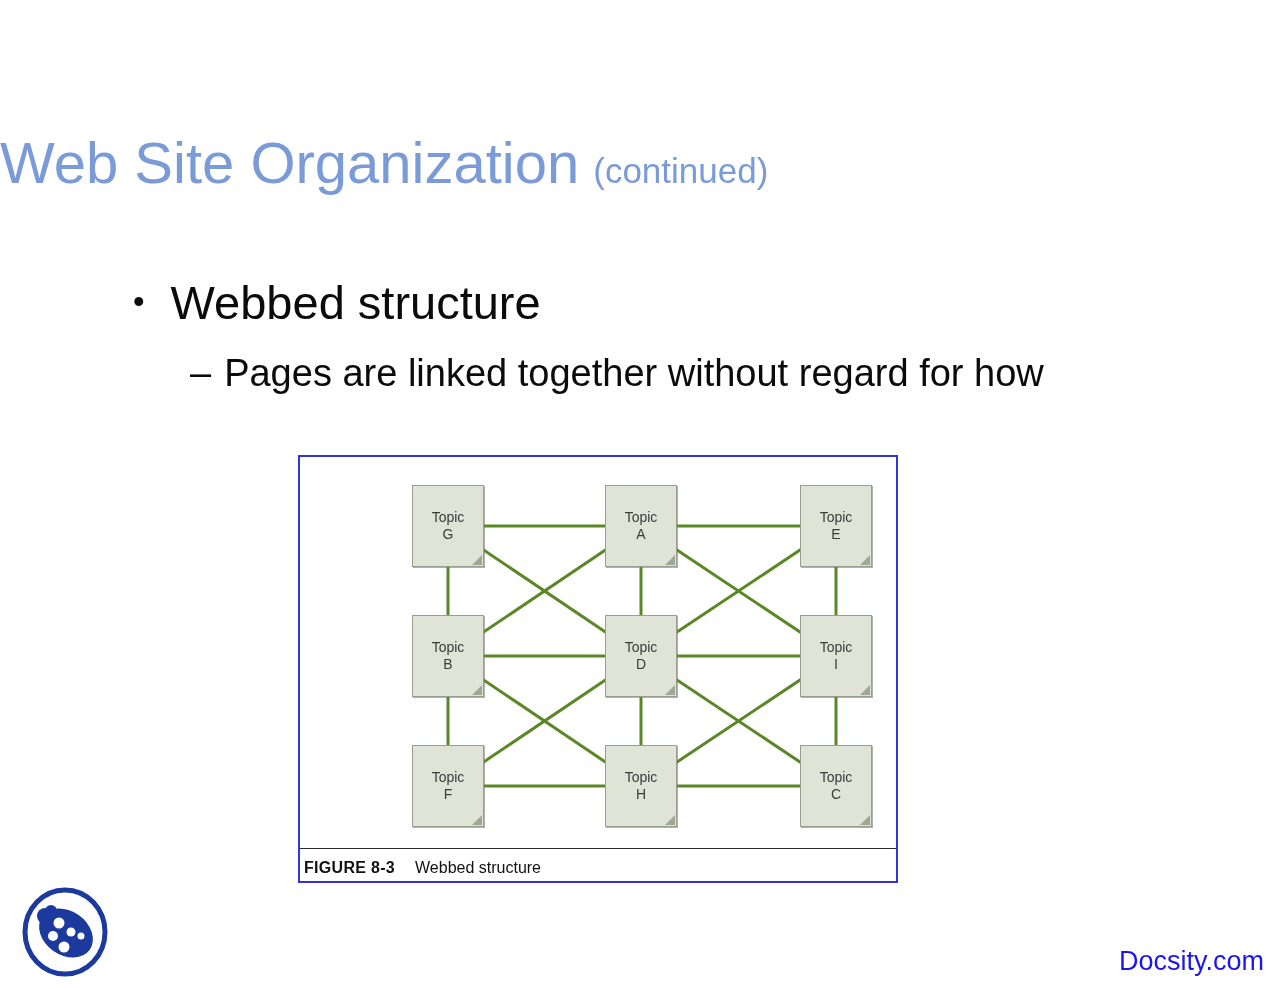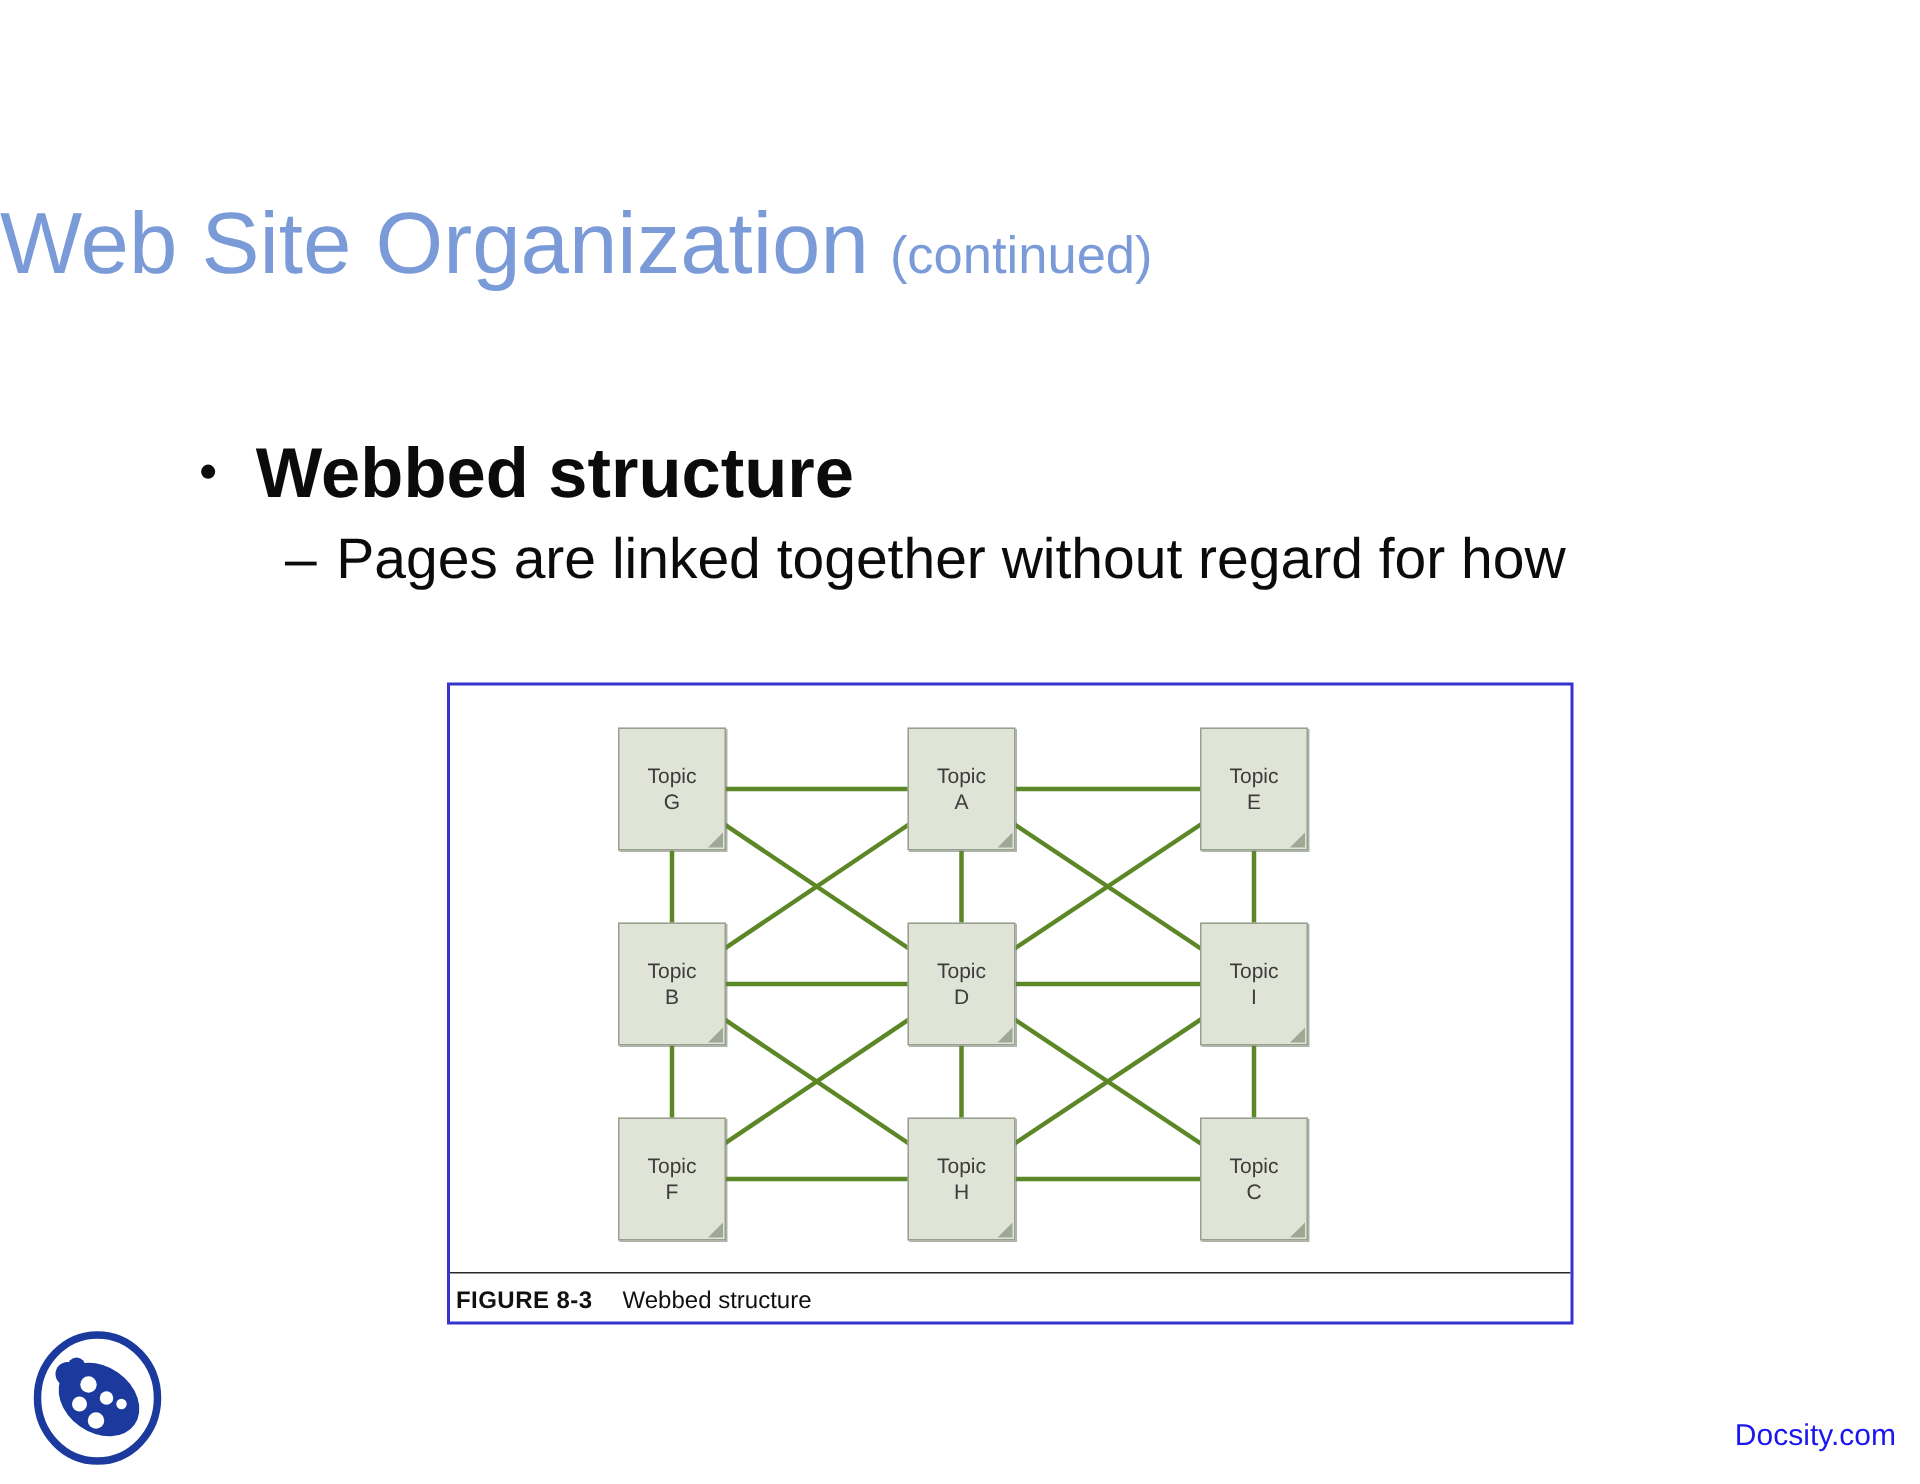--- a/index.html
+++ b/index.html
@@ -23,34 +23,33 @@
   
   .title-line{
     position:absolute;top:126px;left:0;width:100%;
     text-align:left;color:var(--title-blue);white-space:nowrap;
   }
   .title-main{font-size:58px;line-height:74px;}
   .title-suffix{font-size:35px;margin-left:14px;}
 
   
   .bullet1{
-    position:absolute;left:133px;top:288px;font-size:47px;line-height:1.15;
+    position:absolute;left:133px;top:276px;font-size:47px;line-height:1.15;
     white-space:nowrap;
-    font-weight:bold;
   }
   .bullet1 .marker{font-size:33px;vertical-align:6px;margin-right:26px;}
   .bullet2{
     position:absolute;left:190px;top:346px;font-size:38px;line-height:54px;
     display:flex;align-items:flex-start;
   }
   .bullet2 .marker{margin-right:13px;}
 
   
   .figure{
-    position:absolute;left:298px;top:455px;width:751px;height:428px;
+    position:absolute;left:298px;top:455px;width:600px;height:428px;
     border:2px solid var(--fig-border);background:#ffffff;
   }
   .diagram-area{position:absolute;left:0;top:0;width:679px;height:391px;}
   .diagram-area svg{position:absolute;left:0;top:0;}
   .topic-node{
     position:absolute;width:72px;height:82px;
     background:var(--node-fill);
     border:1px solid var(--node-border);
     box-shadow:1px 1px 0 rgba(110,118,100,.55);
     display:flex;flex-direction:column;align-items:center;justify-content:center;
@@ -60,21 +59,21 @@
     content:"";position:absolute;right:1px;bottom:1px;width:0;height:0;
     border-left:10px solid transparent;border-bottom:10px solid #9fa795;
   }
   .fig-divider{position:absolute;left:0;right:0;top:391px;height:1px;background:#2a2a2a;}
   .fig-caption{position:absolute;left:4px;top:402px;font-size:16px;color:#111;white-space:nowrap;}
   .fig-caption .cap-label{font-weight:bold;letter-spacing:.3px;margin-right:20px;}
 
   
   .logo{position:absolute;left:20px;top:885px;width:90px;height:94px;}
   .watermark{
-    position:absolute;right:16px;top:946px;font-size:20px;
+    position:absolute;right:16px;top:946px;font-size:27px;
     color:var(--watermark-blue);white-space:nowrap;
   }
 </style>
 </head>
 <body>
 
 <div class="slide">
 
   <div class="title-line">
     <span class="title-main">Web Site Organization</span><span class="title-suffix">(continued)</span>

